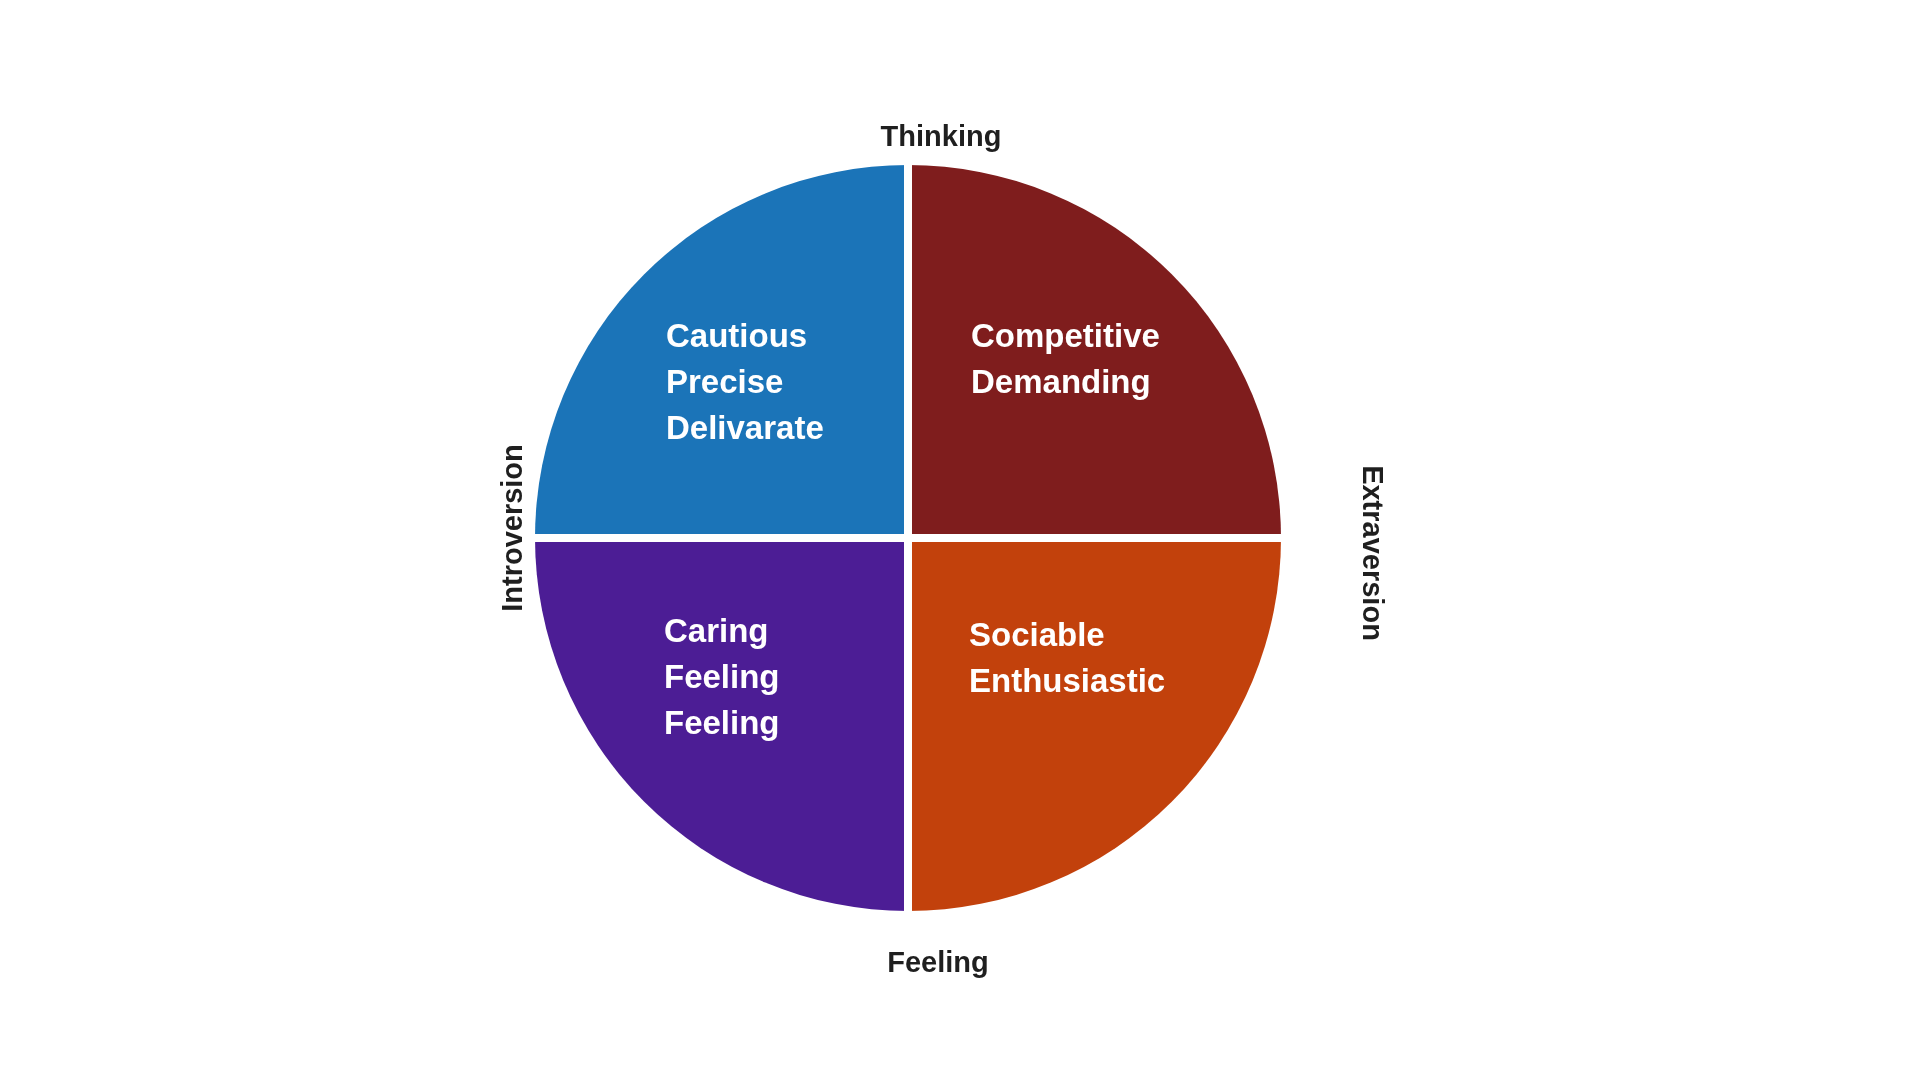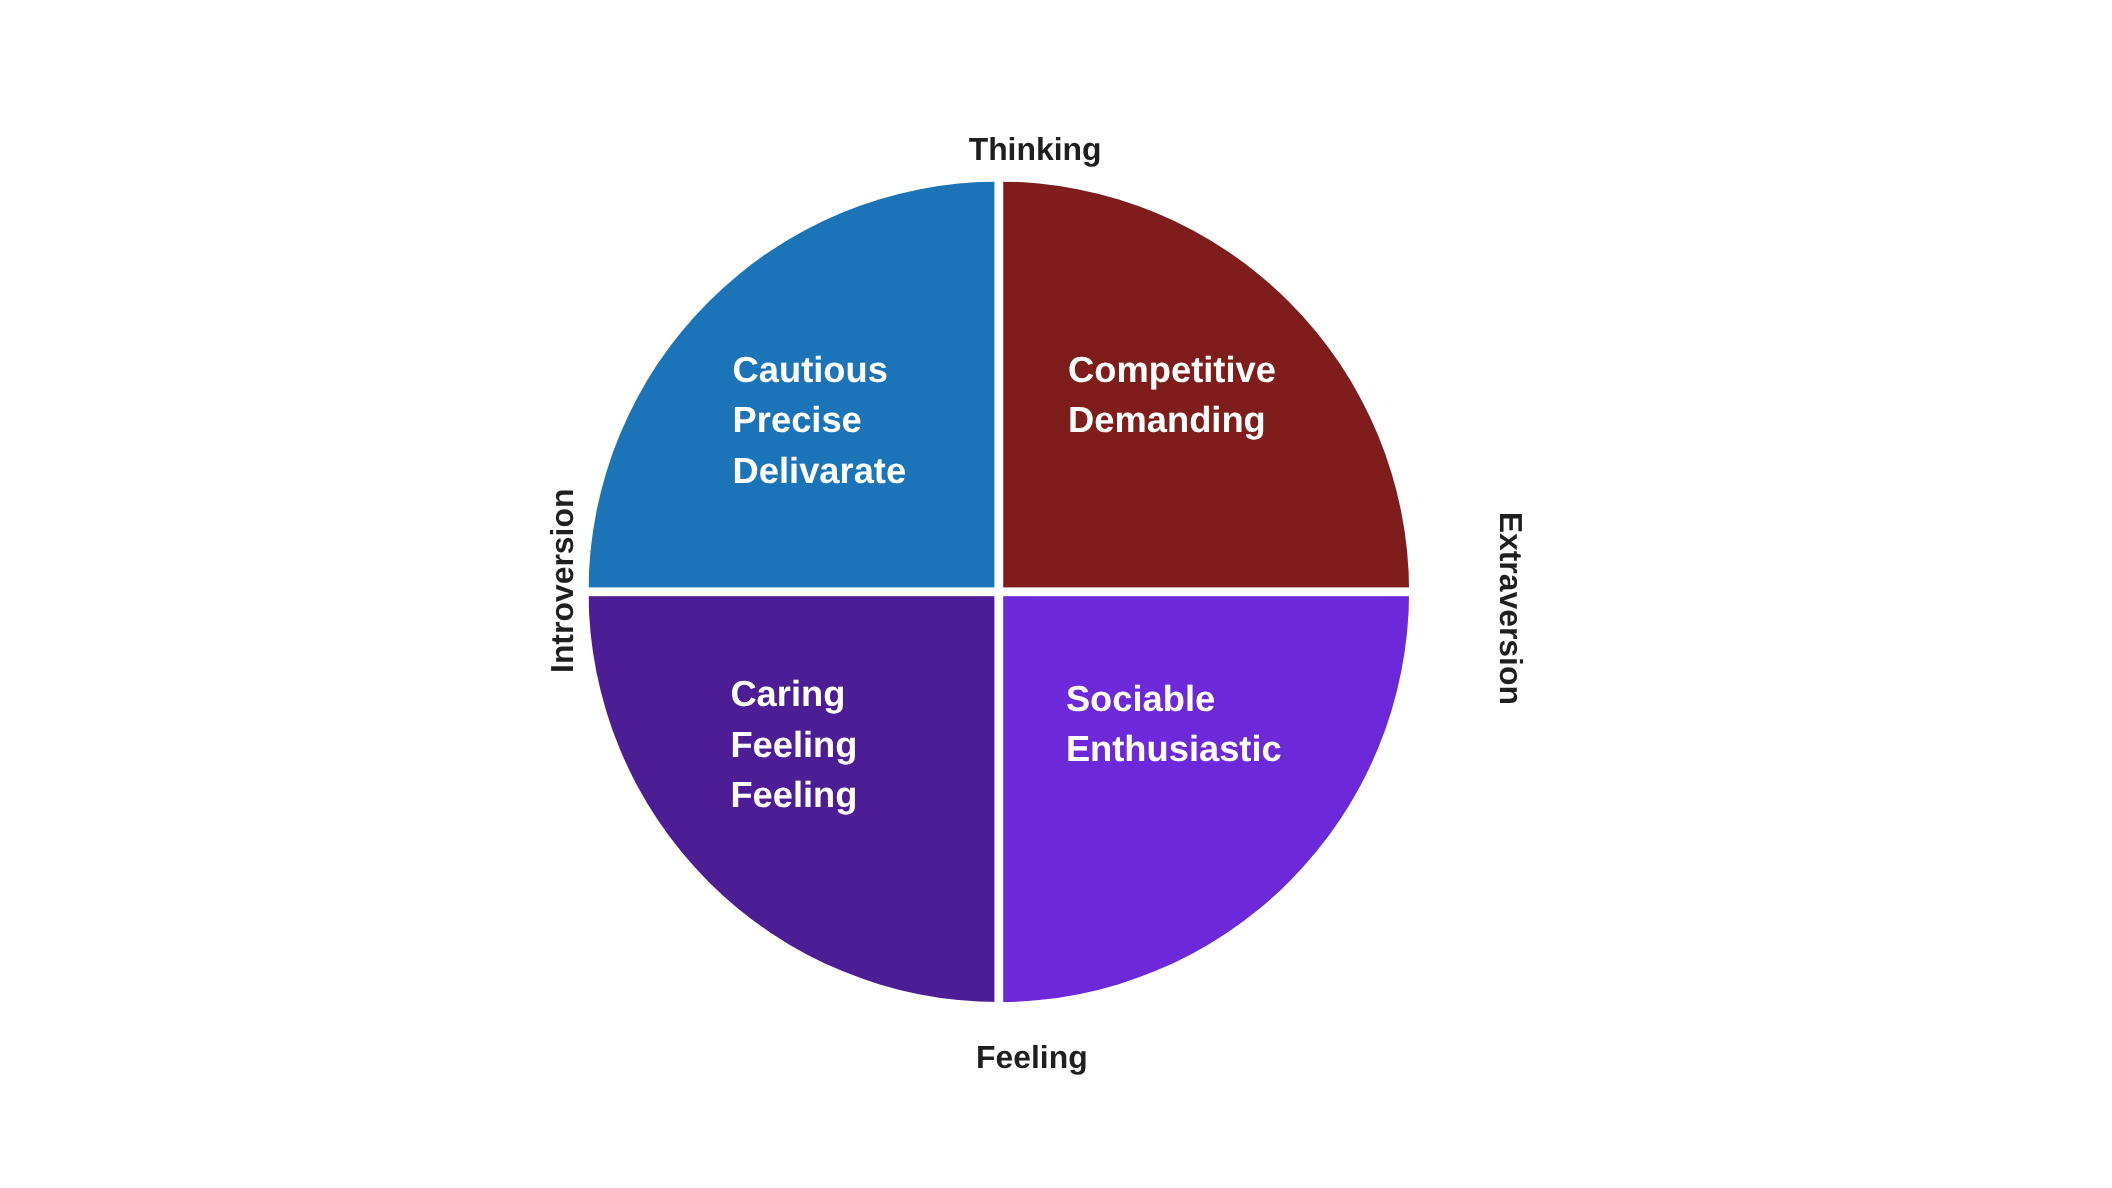--- a/index.html
+++ b/index.html
@@ -107,21 +107,21 @@
     </div>
 
     <div class="quad bl" style="background-color: #4c1d95;">
       <div class="traits">
         <span class="trait-line">Caring</span>
         <span class="trait-line">Feeling</span>
         <span class="trait-line">Feeling</span>
       </div>
     </div>
 
-    <div class="quad br" style="background-color: #6d28d9;">
+    <div class="quad br" style="background-color: #c2410c;">
       <div class="traits">
         <span class="trait-line">Sociable</span>
         <span class="trait-line">Enthusiastic</span>
       </div>
     </div>
 
   </div>
 </div>
 
 </body></html>

